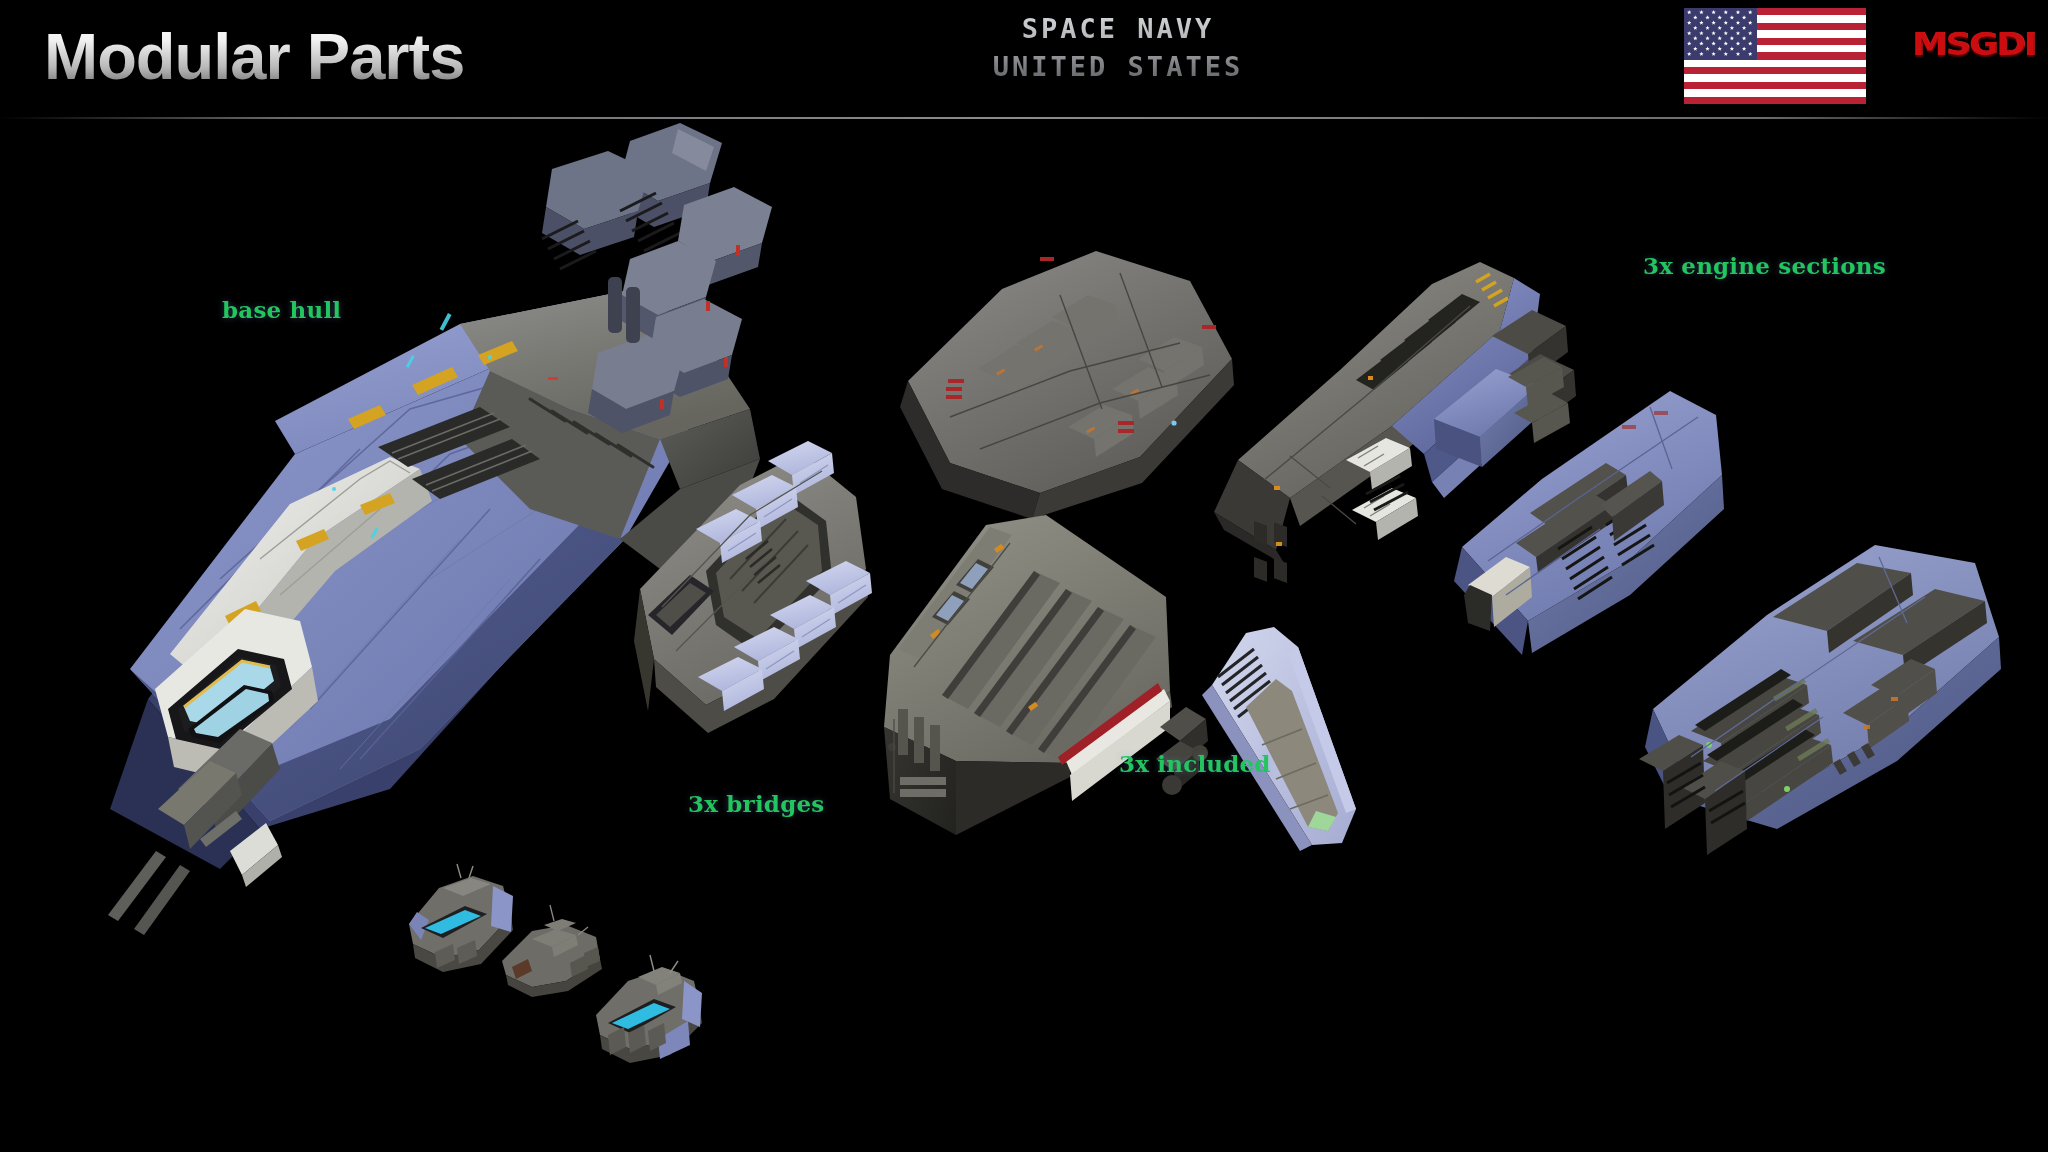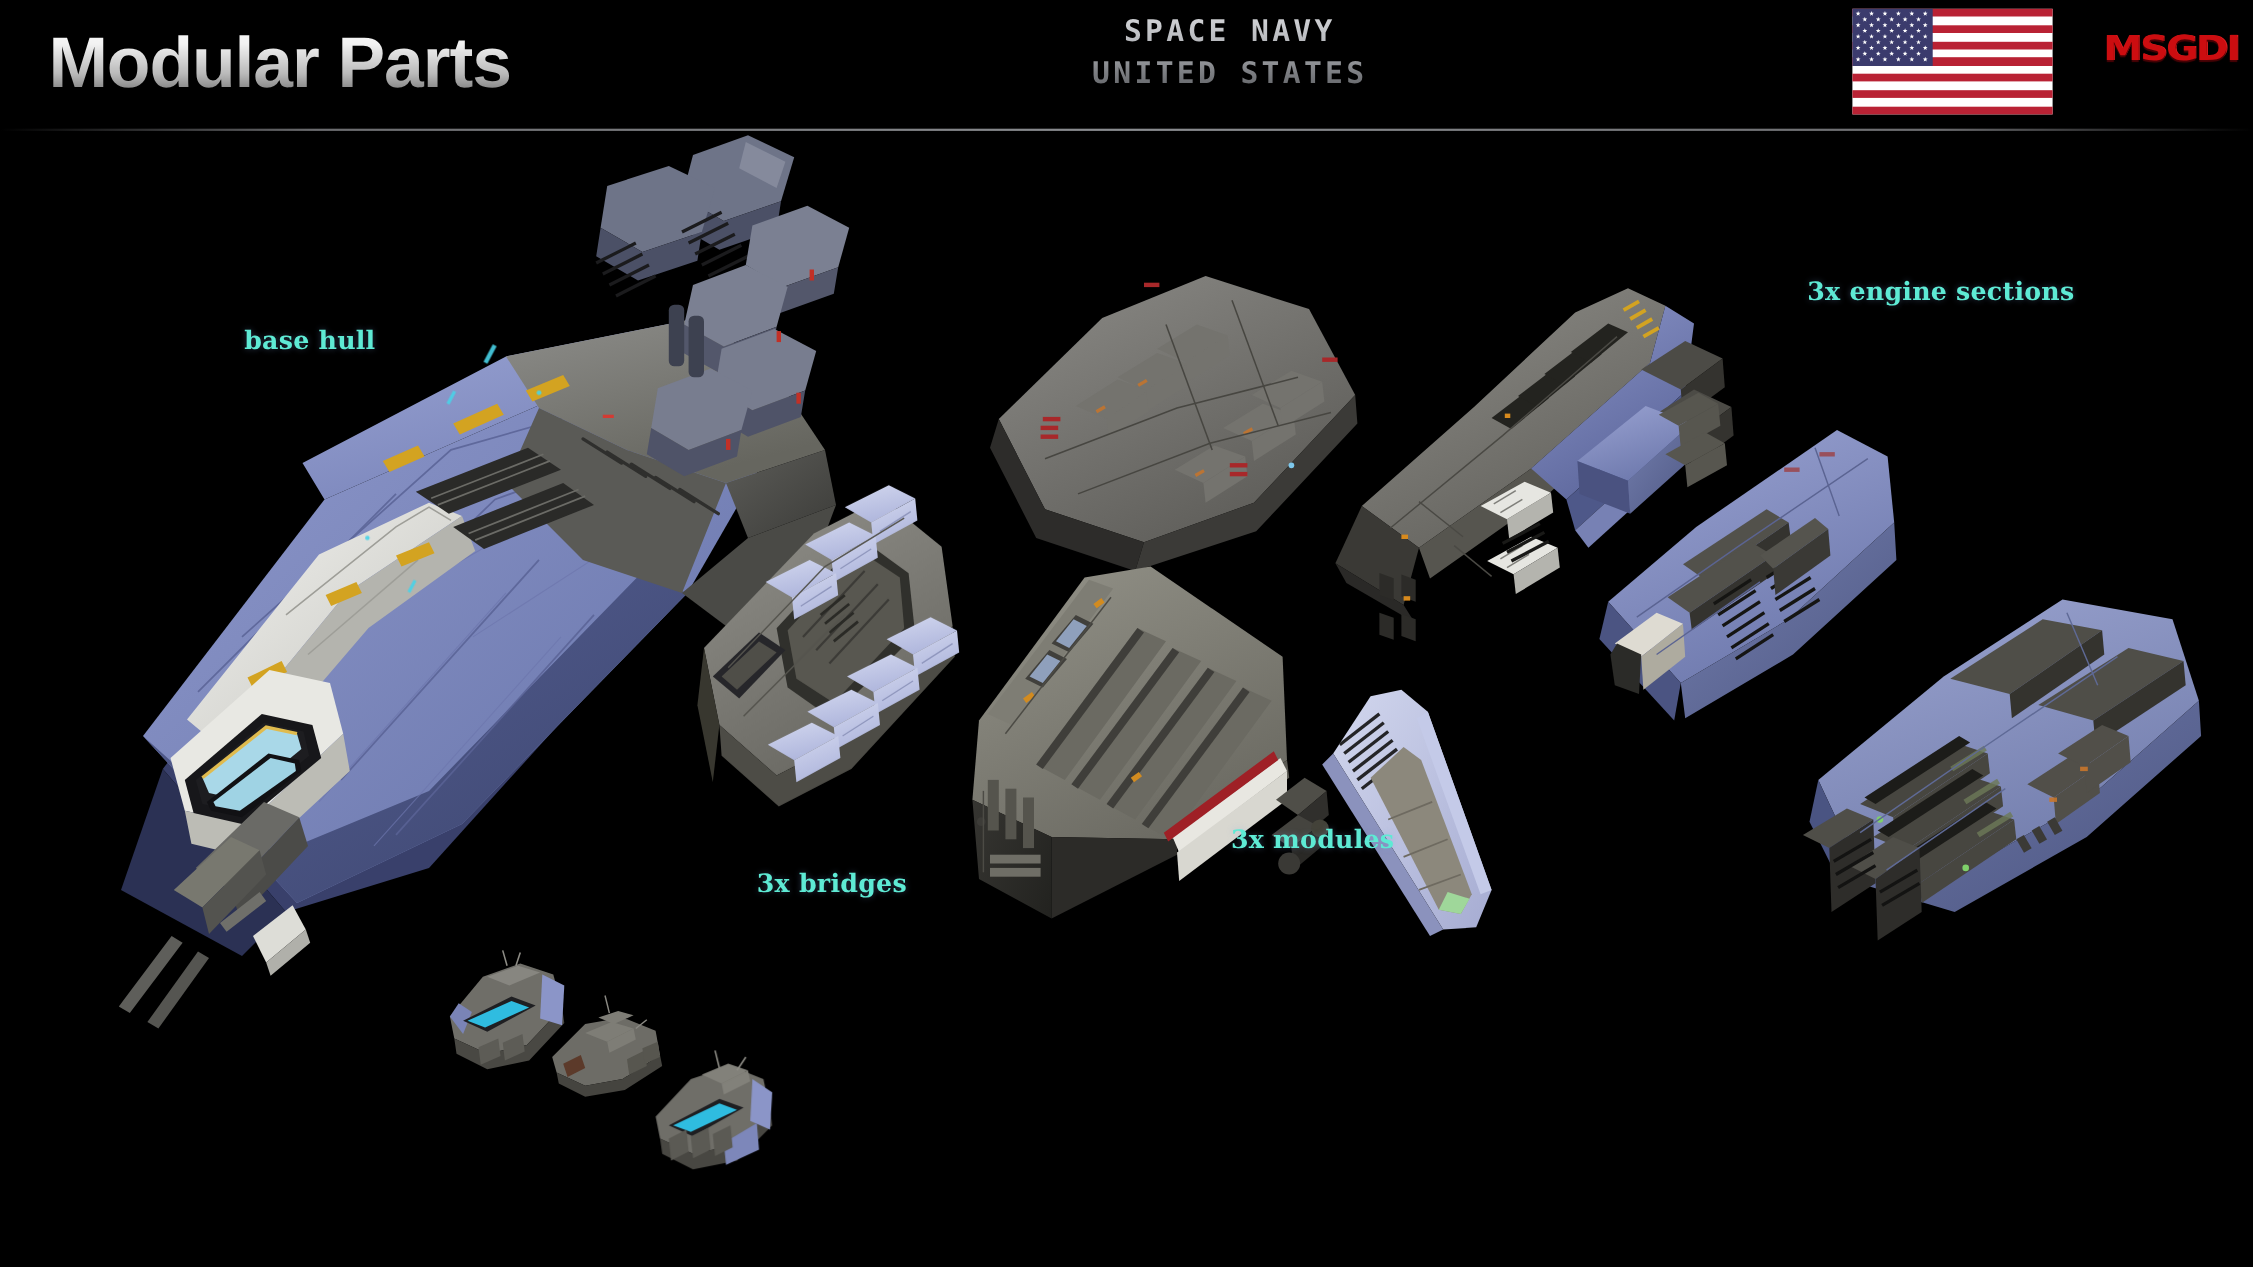--- a/index.html
+++ b/index.html
@@ -99,21 +99,21 @@
     text-shadow:0 0 3px rgba(255,255,255,.25);
   }
 
   
   #scene { position:absolute; left:0; top:119px; width:2048px; height:963px; }
   .label {
     position:absolute;
     font-family:"DejaVu Serif", serif;
     font-weight:bold;
     font-size:23px;
-    color:#5eead4;
+    color:#22c55e;
     white-space:nowrap;
     text-shadow:0 0 6px rgba(120,160,220,.35);
     letter-spacing:.2px;
   }
 
   .part { position:absolute; }
   svg { display:block; overflow:visible; }
 </style>
 </head>
 <body>
@@ -958,19 +958,19 @@
         <g fill="#5b5a54">
           <path d="M26 84 L42 76 L44 96 L28 104 Z"></path>
           <path d="M46 82 L62 74 L64 94 L48 102 Z"></path>
           <path d="M66 80 L82 72 L84 92 L68 100 Z"></path>
         </g>
       </svg>
     </div>
 
     <div class="label" style="left:222px; top:177px;text-align:right;">base hull</div>
     <div class="label" style="left:1643px; top:133px;">3x engine sections</div>
-    <div class="label" style="left:1119px; top:631px;">3x modules</div>
+    <div class="label" style="left:1119px; top:631px;">3x included</div>
     <div class="label" style="left:688px; top:671px;">3x bridges</div>
 
   </div>
 
 
 </div>
 
 </body></html>

